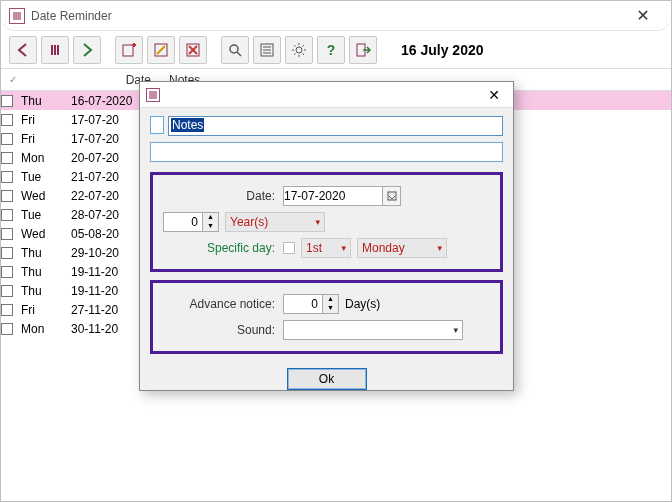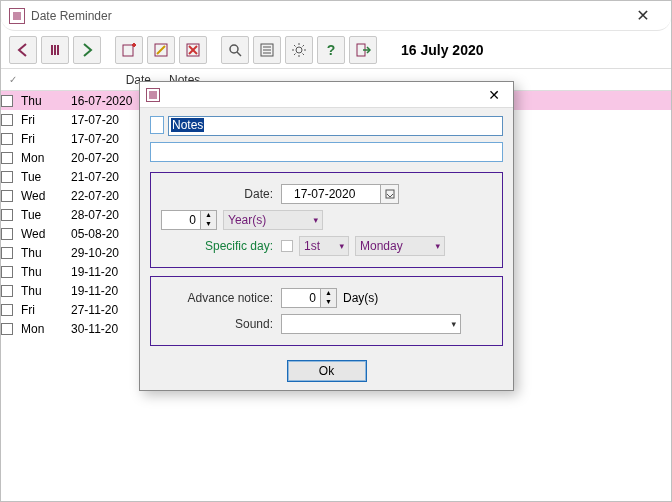--- a/index.html
+++ b/index.html
@@ -35,31 +35,31 @@
   .dlg-title .icon-box { width:14px; height:14px; border:1px solid #9a4f6f; margin-right:4px; position:relative;}
   .dlg-title .icon-box::after{content:"";position:absolute;left:2px;top:2px;width:8px;height:8px;background:#c58ba7;}
   .dlg-close { margin-left:auto; width:26px; text-align:center; font-size:14px;}
   .dlg-body { padding:8px 10px; }
   .notes-row { display:flex; gap:4px; margin-bottom:6px;}
   .small-cb { width:14px; height:18px; border:1px solid #6fa8d8; background:#fff;}
   .notes-input { flex:1; height:20px; border:1px solid #5b8fbf; background:#fff; padding:1px 2px;}
   .notes-sel { display:inline-block; background:#0a3f8f; color:#fff; padding:0 1px;}
   .line-input { width:100%; height:20px; border:1px solid #6fa8d8; background:#fff; margin-bottom:10px;}
 
-  .panel { border:1px solid #4c1d95; background:#f0f0f0; padding:8px 10px; margin-bottom:8px;}
+  .panel { border:3px solid #4c1d95; background:#f0f0f0; padding:8px 10px; margin-bottom:8px;}
   .frow { display:flex; align-items:center; height:26px; }
   .flab { width:120px; text-align:right; padding-right:8px; color:#333;}
   .flab.dis { color:#15803d; }
-  .datebox { width:100px; height:20px; border:1px solid #aaa; background:#fff; padding:0 12px; display:flex; align-items:center;}
+  .datebox { width:100px; height:20px; border:1px solid #aaa; background:#fff; padding:0 0; display:flex; align-items:center;}
   .dropbtn { width:18px; height:20px; border:1px solid #aaa; border-left:none; background:#f3f3f3; display:flex; align-items:center; justify-content:center;}
   .spin { display:flex; align-items:center;}
   .spin .num { width:40px; height:20px; border:1px solid #aaa; background:#fff; text-align:right; padding:0 4px; line-height:18px;}
   .spin .btns { width:16px; height:20px; border:1px solid #aaa; border-left:none; background:#eee; display:flex; flex-direction:column;}
   .spin .btns div{flex:1; font-size:7px; text-align:center; line-height:8px;}
-  .select { height:20px; border:1px solid #ccc; background:#e8e8e8; display:flex; align-items:center; padding:0 4px; color:#701a75;}
+  .select { height:20px; border:1px solid #ccc; background:#e8e8e8; display:flex; align-items:center; padding:0 4px; color:#b91c1c;}
   .select.enabled { color:#333; background:#fff; border-color:#aaa;}
   .select .caret { margin-left:auto; font-size:9px;}
   .cbx { width:12px; height:12px; border:1px solid #bbb; background:#fff; margin-right:6px;}
 
   .dlg-buttons { display:flex; justify-content:center; gap:12px; padding:6px 0 10px;}
   .btn { width:80px; height:22px; border:1px solid #9a9a9a; background:#e6e6e6; text-align:center; line-height:20px;}
   .btn.primary { border:1px solid #1b6bb8; outline:1px solid #8fb8dd; outline-offset:-2px;}
 
   svg { display:block; }
 </style>

